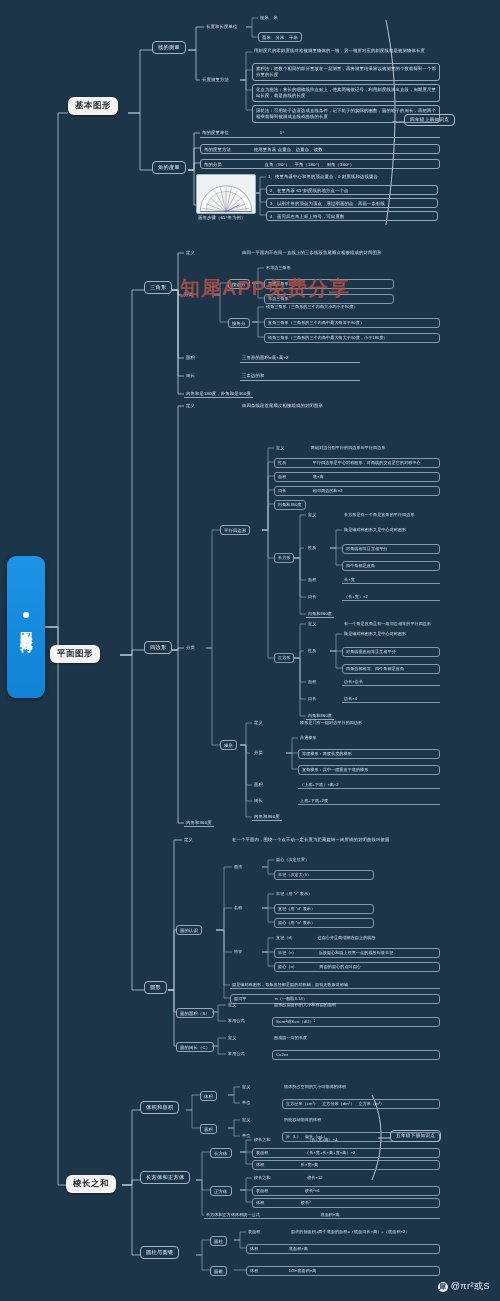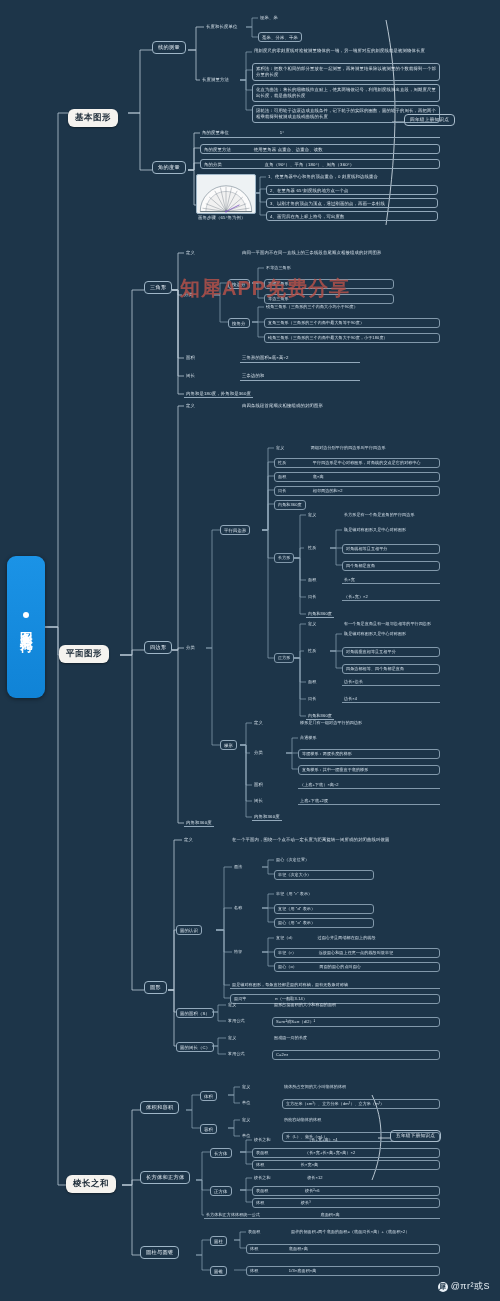--- a/index.html
+++ b/index.html
@@ -242,21 +242,21 @@
     <path class="arc" d="M372,1095 C384,1120 384,1150 372,1180"></path>
     <path class="arc" d="M378,1138 H390"></path>
   </svg>
 
   <div class="root">
     <span class="dot"></span>
     <span class="rtxt">图形与几何</span>
     <span class="dot"></span>
   </div>
 
-  <div class="n lv2" style="left:68px;top:109px;">基本图形</div>
+  <div class="n lv2" style="left:68px;top:97px;">基本图形</div>
   <div class="n lv3" style="left:152px;top:41px;">线的测量</div>
   <div class="n lv3" style="left:152px;top:161px;">角的度量</div>
 
   <div class="n plain" style="left:204px;top:23px;">长度和长度单位</div>
   <div class="n lv4" style="left:258px;top:14px;border-bottom:none;">厘米、米</div>
   <div class="n lv4 boxed" style="left:258px;top:32px;">毫米、分米、千米</div>
 
   <div class="n plain" style="left:200px;top:76px;">长度测量方法</div>
   <div class="n lv4" style="left:252px;top:47px;width:188px;white-space:normal;line-height:1.5;border-bottom:none;">用刻度尺的零刻度线对准被测量物体的一端，另一端所对应的刻度线就是被测物体长度</div>
   <div class="n lv4 boxed" style="left:252px;top:63px;width:188px;white-space:normal;line-height:1.5;">累积法：把数个相同的部分量放在一起测量，再将测量结果除以被测量的个数就得到一个部分量的长度</div>
@@ -303,21 +303,21 @@
   </div>
   <div class="n plain" style="left:196px;top:214px;">画角步骤（65°角为例）</div>
 
   <div class="n lv4" style="left:266px;top:173px;width:172px;border-bottom:none;">1、使量角器中心和角的顶点重合，0 刻度线和边线重合</div>
   <div class="n lv4 boxed" style="left:266px;top:185px;width:172px;">2、在量角器 65°刻度线的地方点一个点</div>
   <div class="n lv4 boxed" style="left:266px;top:198px;width:172px;">3、以刚才角的顶点为顶点，通过刚画的点，再画一条射线</div>
   <div class="n lv4 boxed" style="left:266px;top:211px;width:172px;">4、画完后在角上标上符号，写出度数</div>
 
   <div class="n grade" style="left:404px;top:114px;">四年级上册知识点</div>
 
-  <div class="n lv2" style="left:59px;top:645px;">平面图形</div>
+  <div class="n lv2" style="left:50px;top:645px;">平面图形</div>
 
   <div class="n lv3" style="left:144px;top:281px;">三角形</div>
   <div class="n plain" style="left:184px;top:249px;">定义</div>
   <div class="n lv4" style="left:240px;top:249px;width:200px;border-bottom:none;">由同一平面内不在同一直线上的三条线段首尾顺次相接组成的封闭图形</div>
   <div class="n plain" style="left:182px;top:291px;">分类</div>
   <div class="n lv4 boxed" style="left:228px;top:279px;">按边分</div>
   <div class="n lv4 boxed" style="left:228px;top:318px;">按角分</div>
   <div class="n lv5" style="left:264px;top:264px;width:130px;border-bottom:none;">不等边三角形</div>
   <div class="n lv5 boxed" style="left:264px;top:279px;width:130px;">等腰三角形</div>
   <div class="n lv5 boxed" style="left:264px;top:294px;width:130px;">等边三角形</div>

